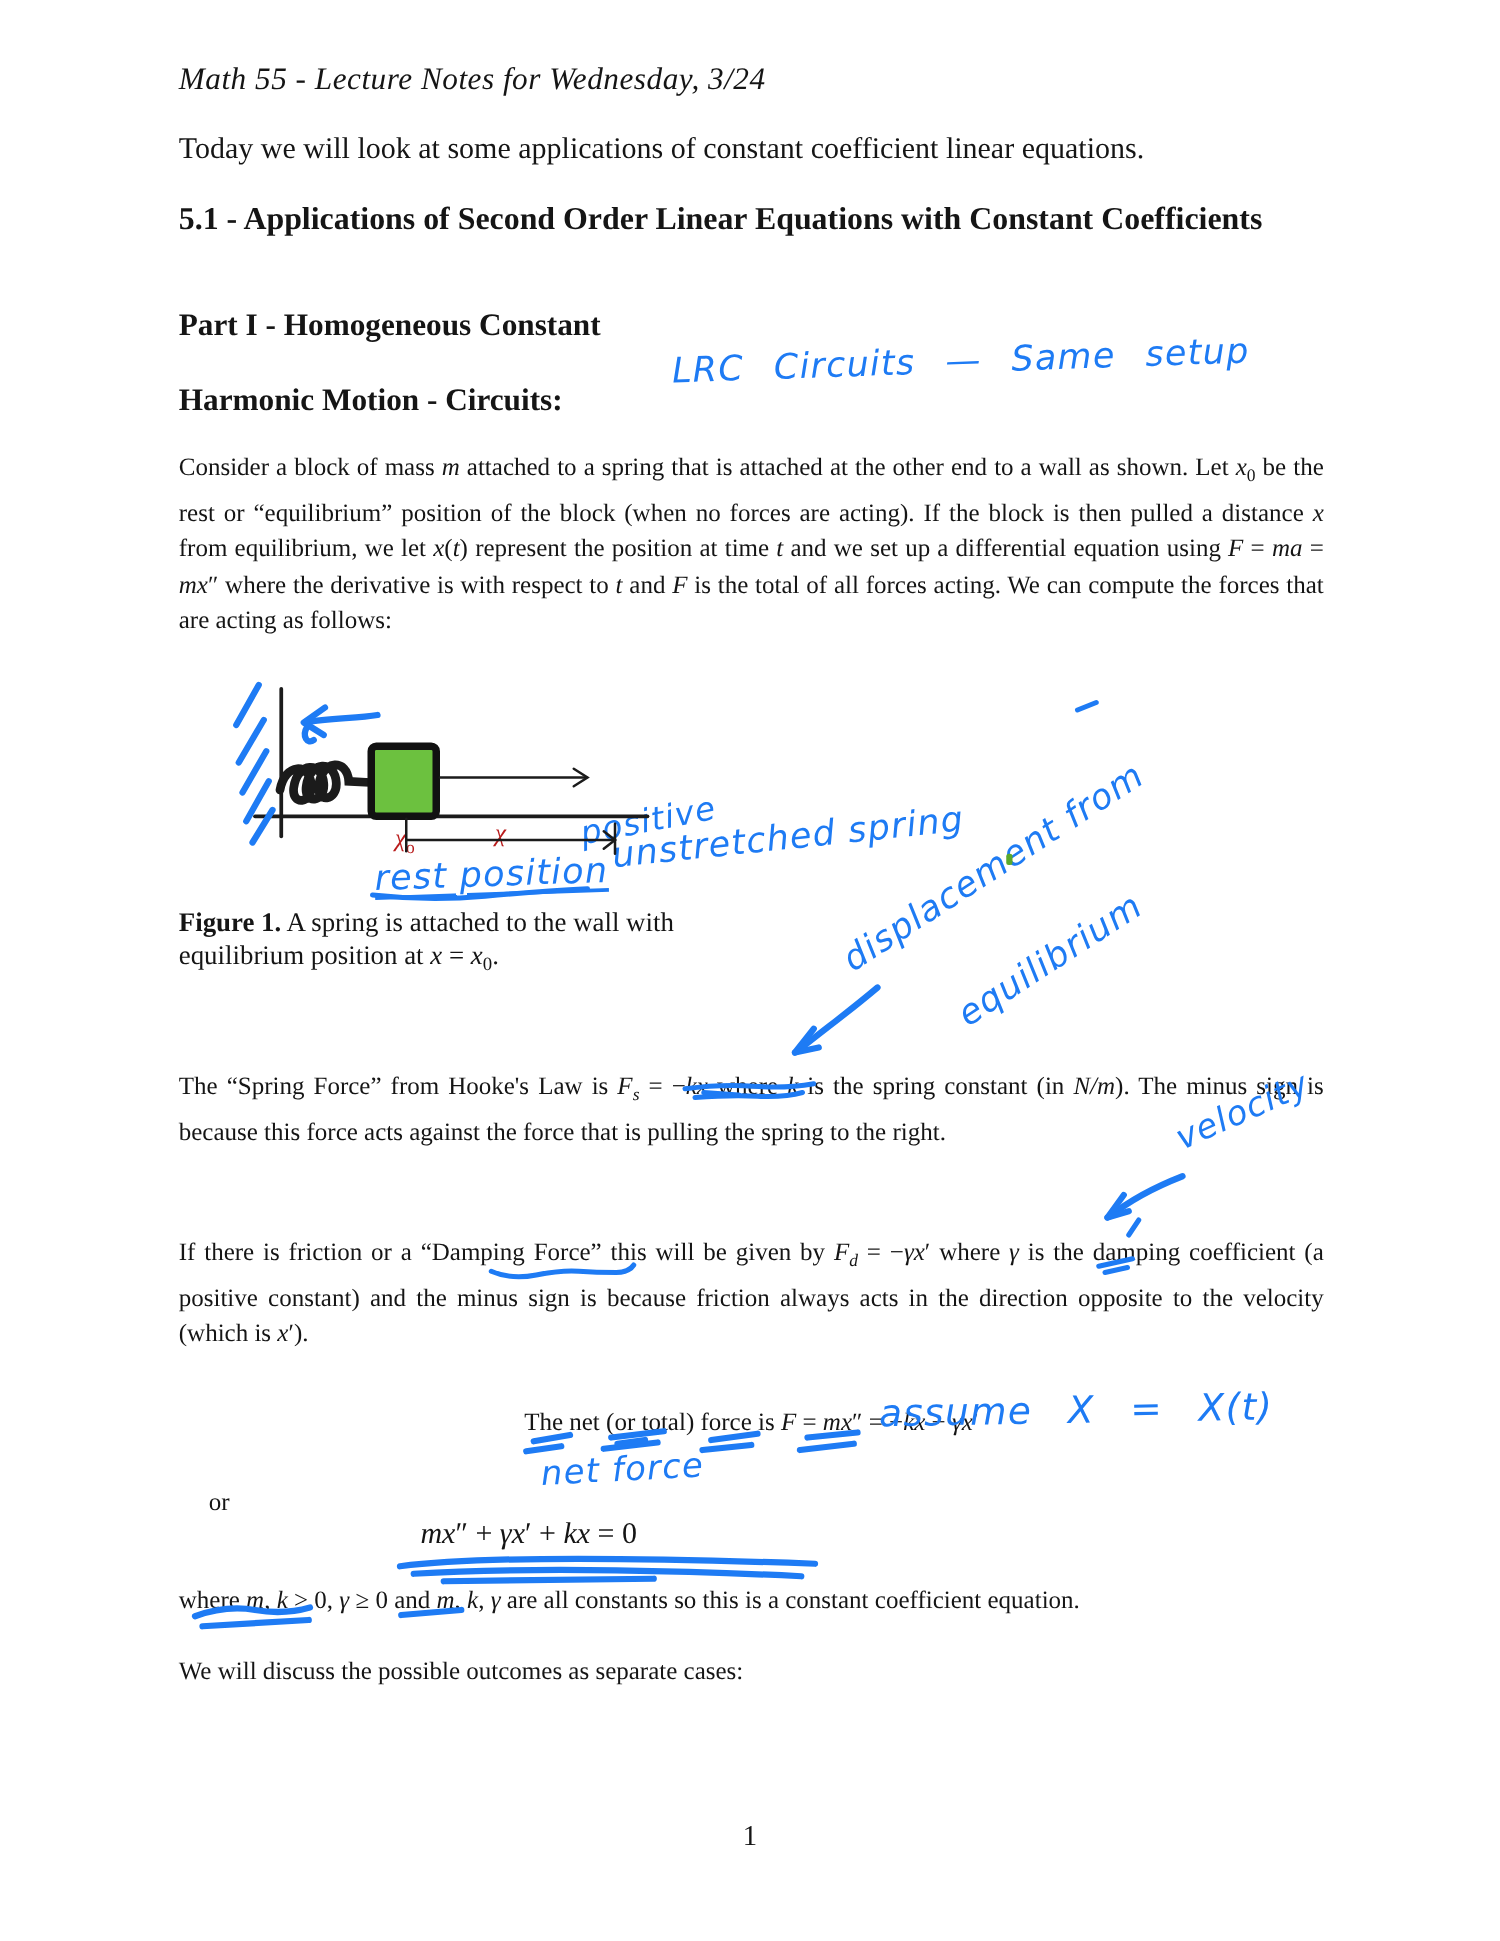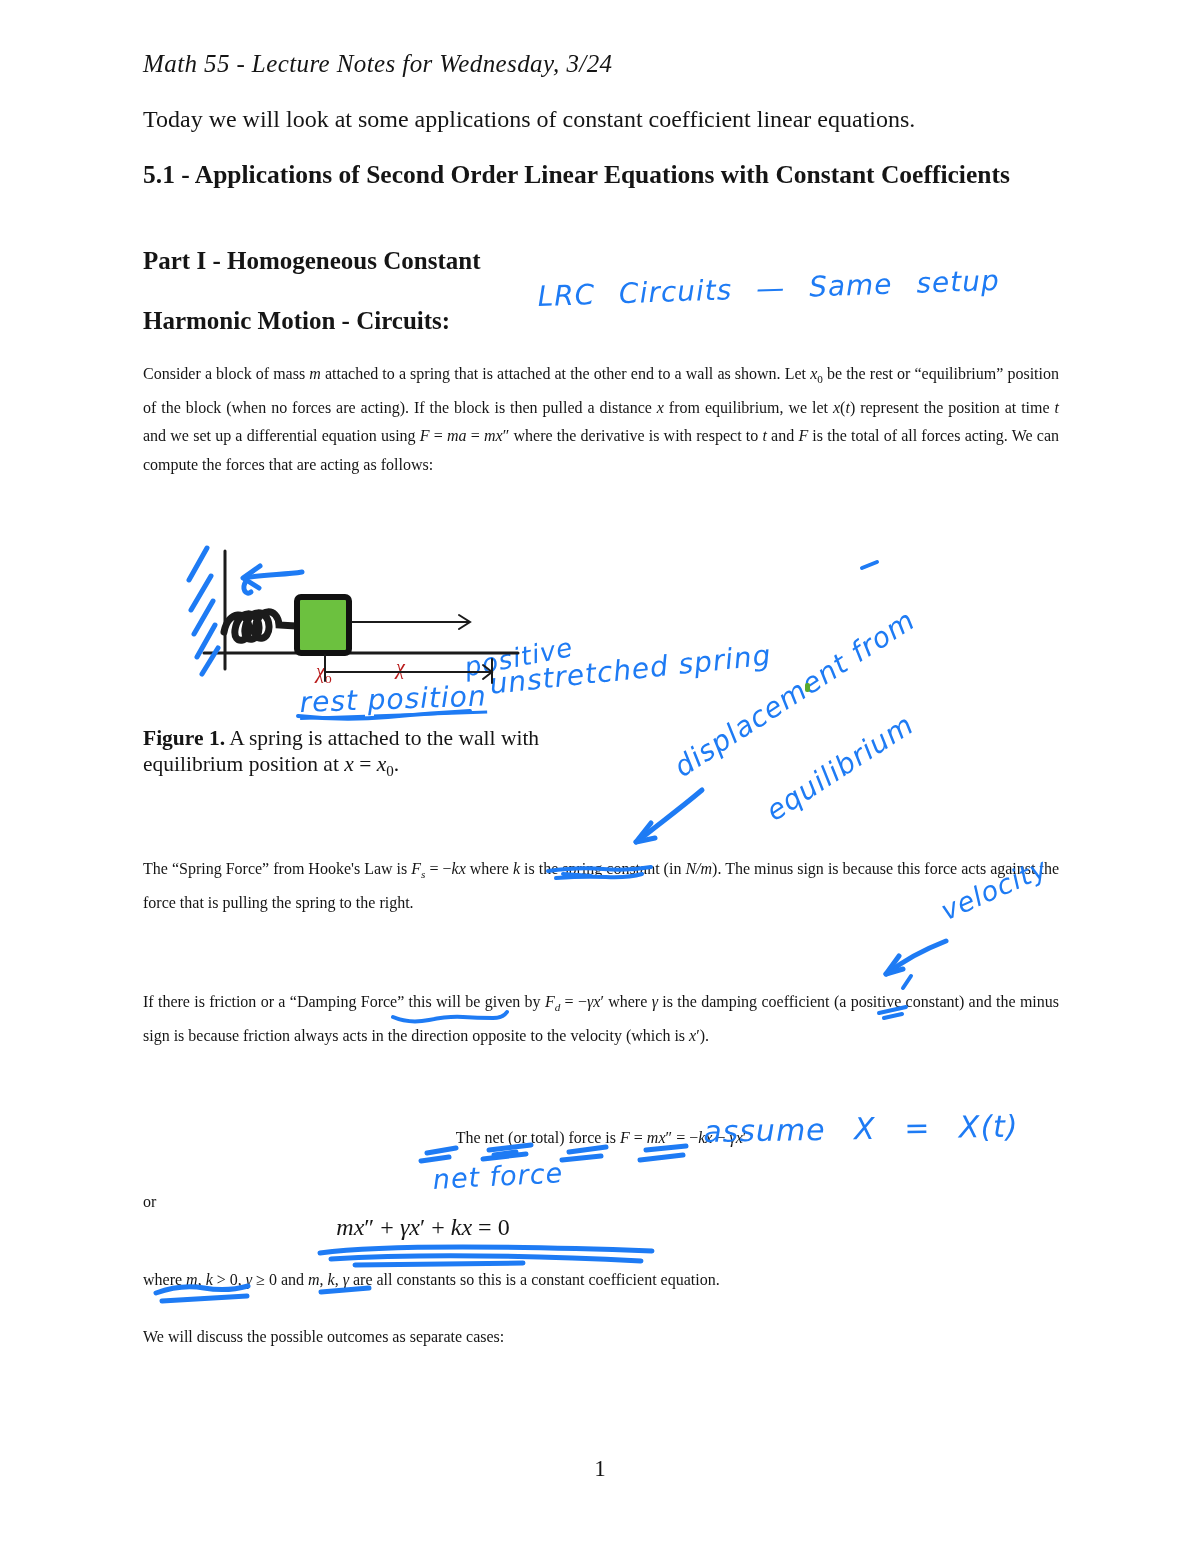--- a/index.html
+++ b/index.html
@@ -12,28 +12,28 @@
     color:#151515;
     overflow:hidden;
   }
   .abs{position:absolute;}
   .doc-title{left:143px;top:50px;font-style:italic;font-size:25px;letter-spacing:.4px;}
   .intro{left:143px;top:106px;font-size:24px;}
   .h-section{left:143px;top:160px;font-size:25.5px;font-weight:bold;width:940px;}
   .h-part{left:143px;top:247px;font-size:25px;font-weight:bold;}
   .h-topic{left:143px;top:307px;font-size:25px;font-weight:bold;}
   .body-par{
-    left:143px;width:916px;font-size:16px;line-height:28.6px;
+    left:143px;width:916px;font-size:20px;line-height:28.6px;
     text-align:justify;
   }
   .p-setup{top:360px;}
   .p-hooke{top:843px;margin-top:12px;}
   .p-damping{top:988px;}
   .p-netforce{top:1124px;text-align:center;}
-  .p-or{top:1188px;text-align:left;}
+  .p-or{top:1188px;text-align:left;margin-left:24px;}
   .p-equation{left:143px;top:1214px;width:560px;text-align:center;font-size:24px;}
   .p-constants{top:1266px;}
   .p-cases{top:1323px;text-align:left;}
   .page-number{left:0;right:0;top:1456px;text-align:center;font-size:23px;}
   .caption{left:143px;top:725px;width:450px;font-size:21.5px;line-height:26px;}
   .caption .cap-label{font-weight:bold;}
   i{font-style:italic;}
   sub{font-size:70%;}
   
   .fig-label{font-size:20px;color:#b91c1c;}

